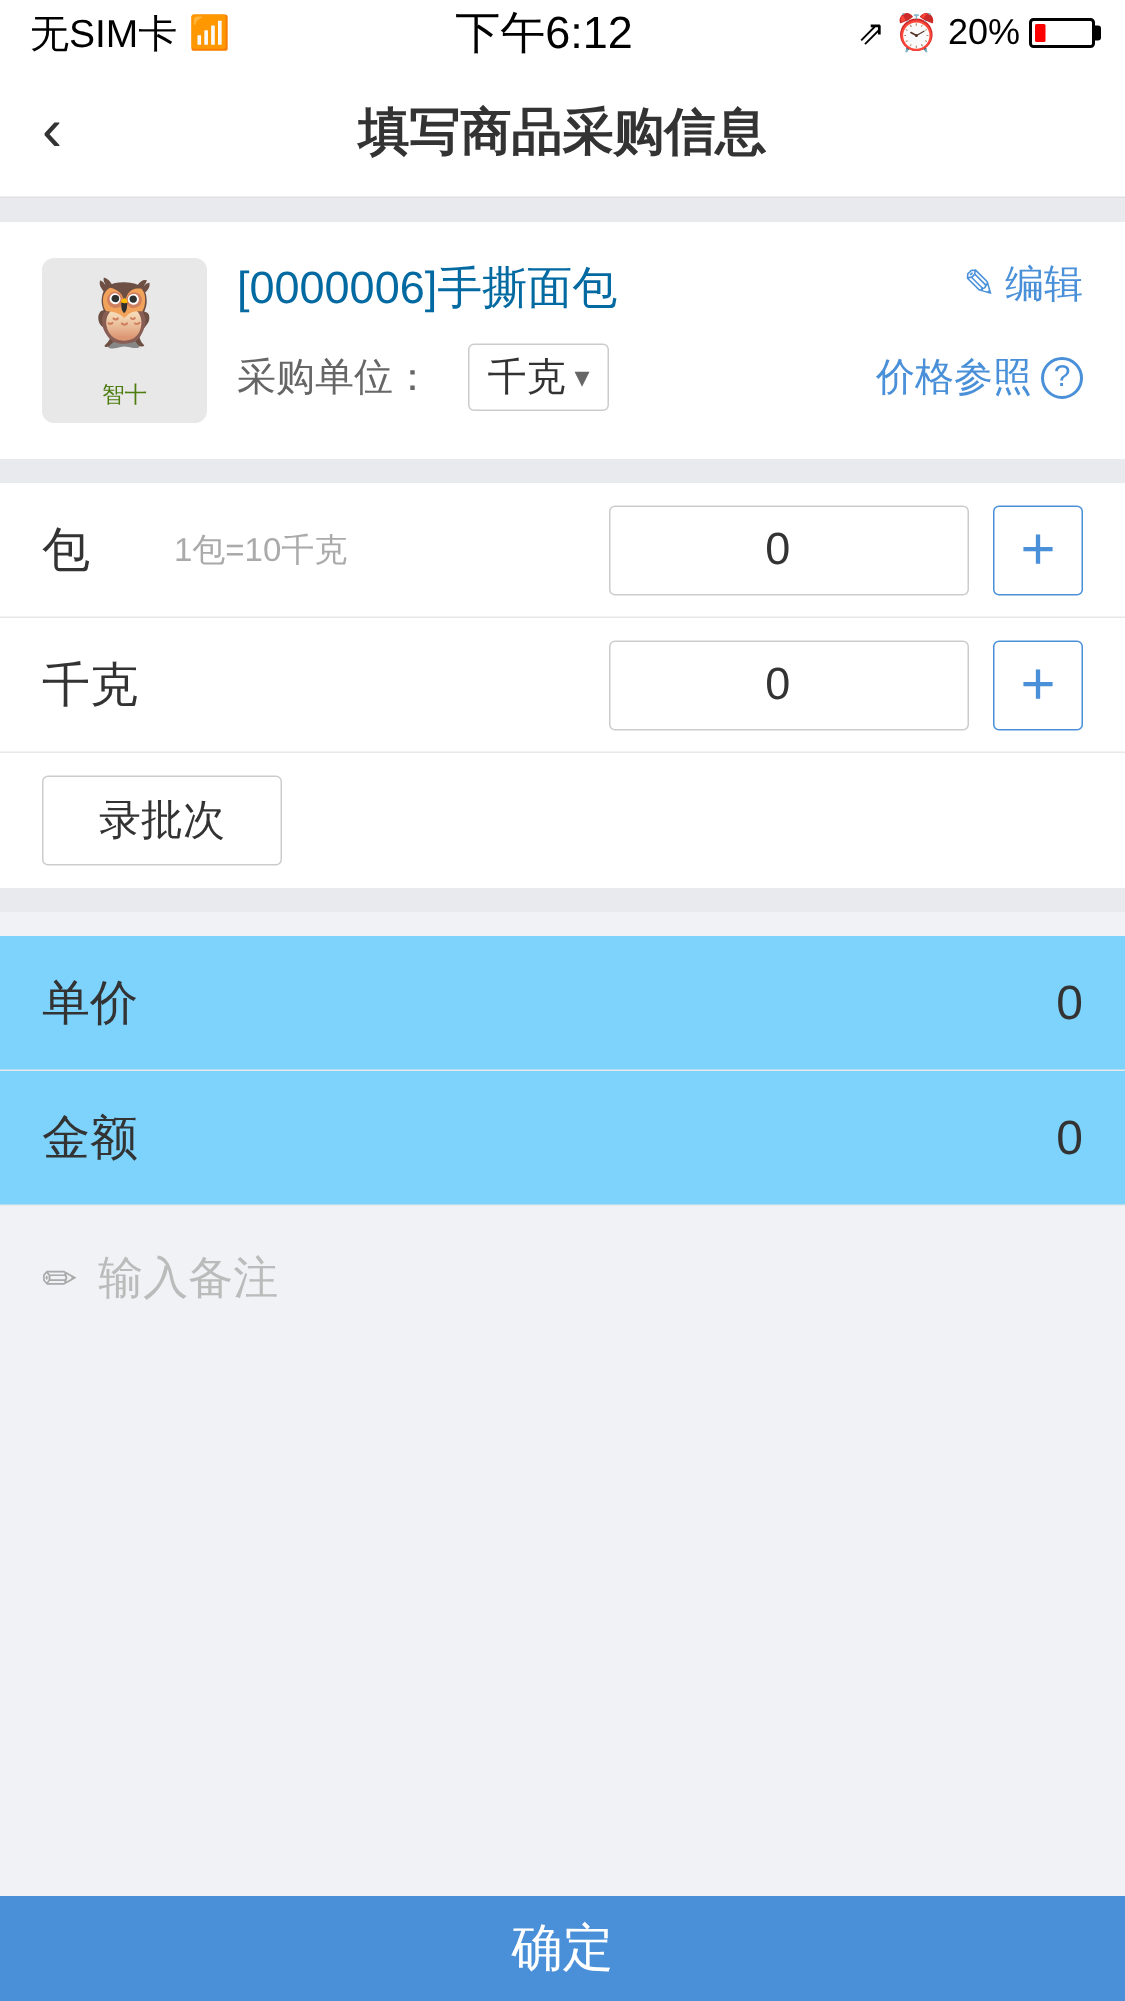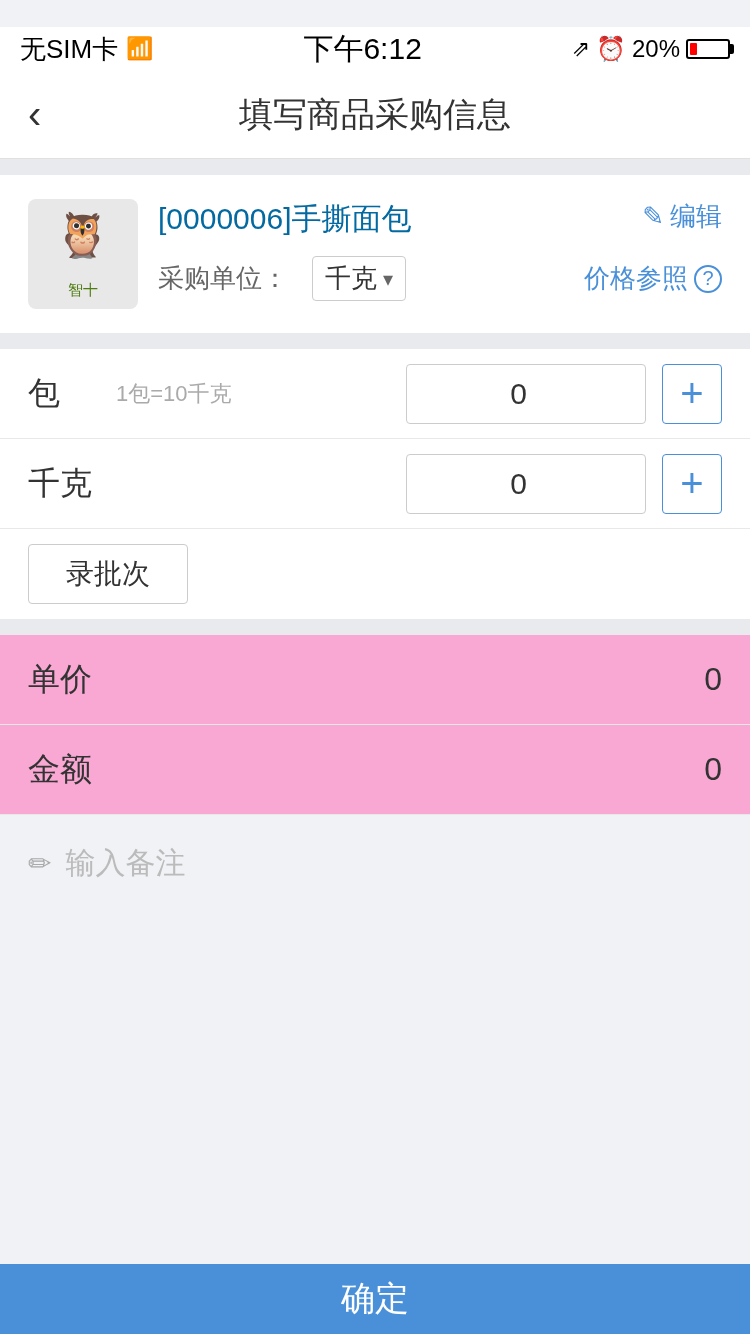--- a/index.html
+++ b/index.html
@@ -16,21 +16,20 @@
     .status-bar {
       width: 750px;
       height: 44px;
       background: #fff;
       display: flex;
       align-items: center;
       justify-content: space-between;
       padding: 0 20px;
       font-size: 26px;
       color: #000;
-      margin-top: 27px;
     }
     .status-left { display: flex; align-items: center; gap: 8px; }
     .status-center { font-size: 30px; font-weight: 500; }
     .status-right { display: flex; align-items: center; gap: 6px; font-size: 24px; }
     .battery-icon {
       width: 44px; height: 20px;
       border: 2px solid #000;
       border-radius: 3px;
       position: relative;
       display: inline-flex;
@@ -68,21 +67,21 @@
     }
     .nav-back {
       position: absolute;
       left: 28px;
       font-size: 40px;
       color: #333;
       cursor: pointer;
     }
     .nav-title {
       font-size: 34px;
-      font-weight: 400;
+      font-weight: 700;
       color: #333;
     }
 
     
     .divider-thick {
       width: 100%;
       height: 16px;
       background: #e8eaed;
     }
 
@@ -250,22 +249,22 @@
       color: #333;
       font-size: 28px;
       display: flex;
       align-items: center;
       justify-content: center;
       cursor: pointer;
     }
 
     
     .info-section {
-      background: #f9a8d4;
-      margin-top: 0;
+      background: #7dd3fc;
+      margin-top: 16px;
     }
     .info-row {
       display: flex;
       align-items: center;
       justify-content: space-between;
       padding: 0 28px;
       height: 90px;
       border-bottom: 1px solid #e8e8e8;
     }
     .info-row-label {

